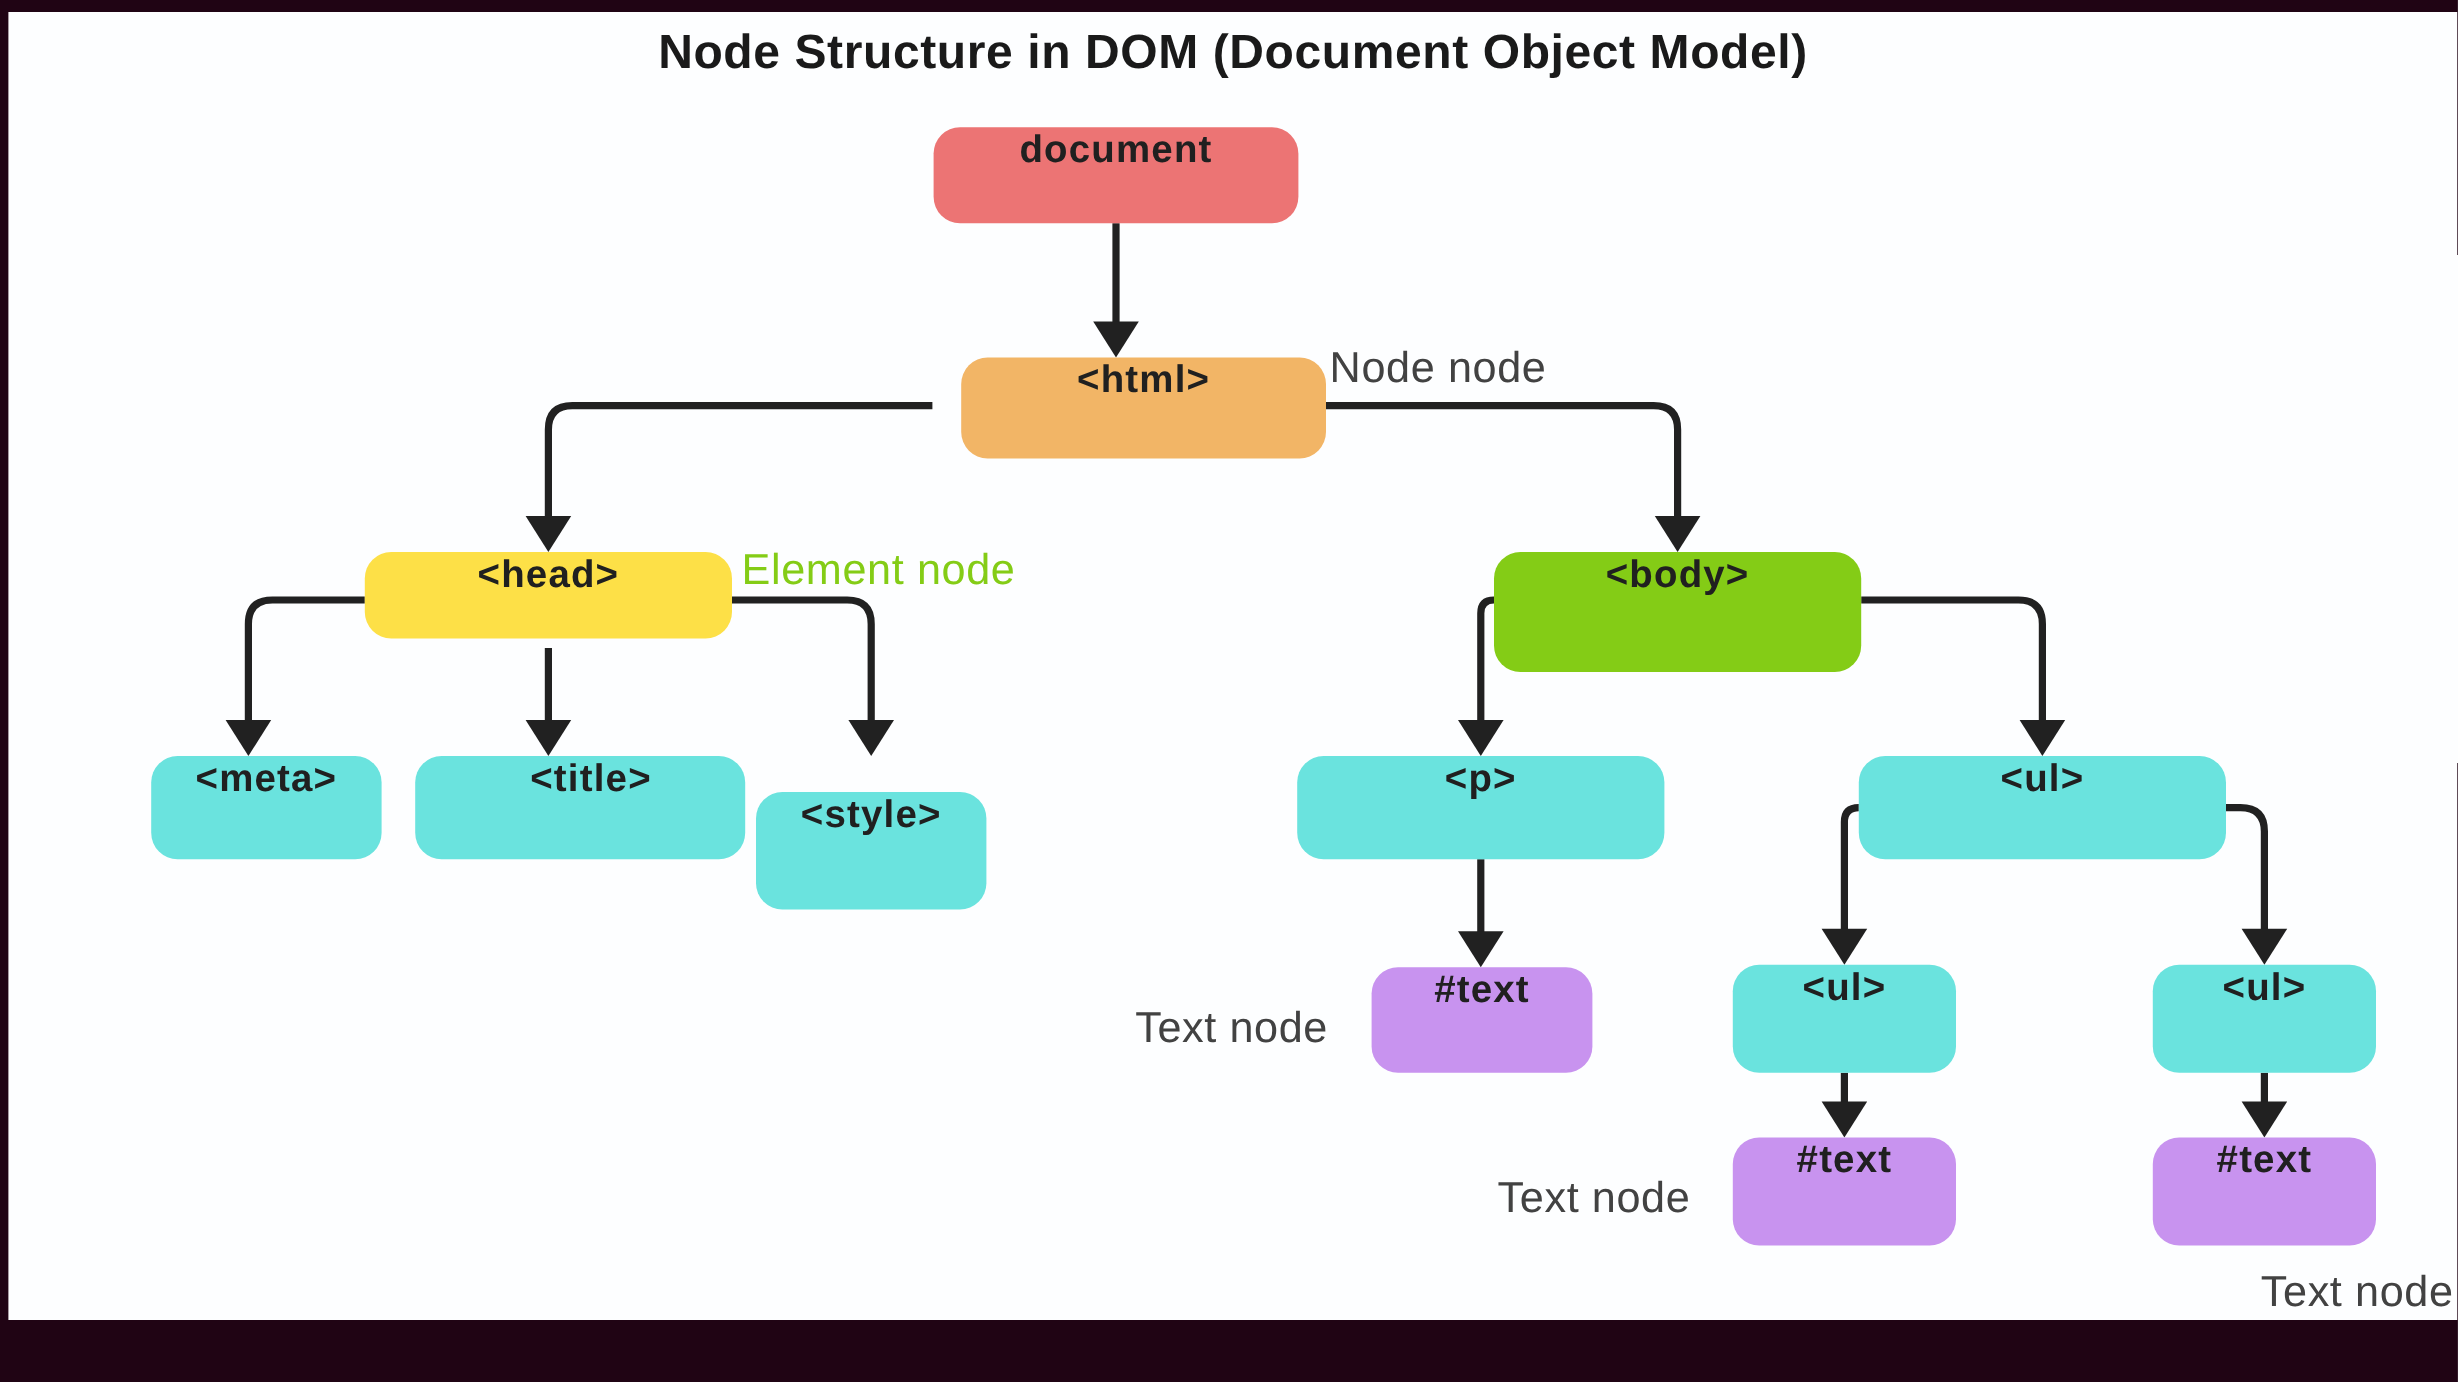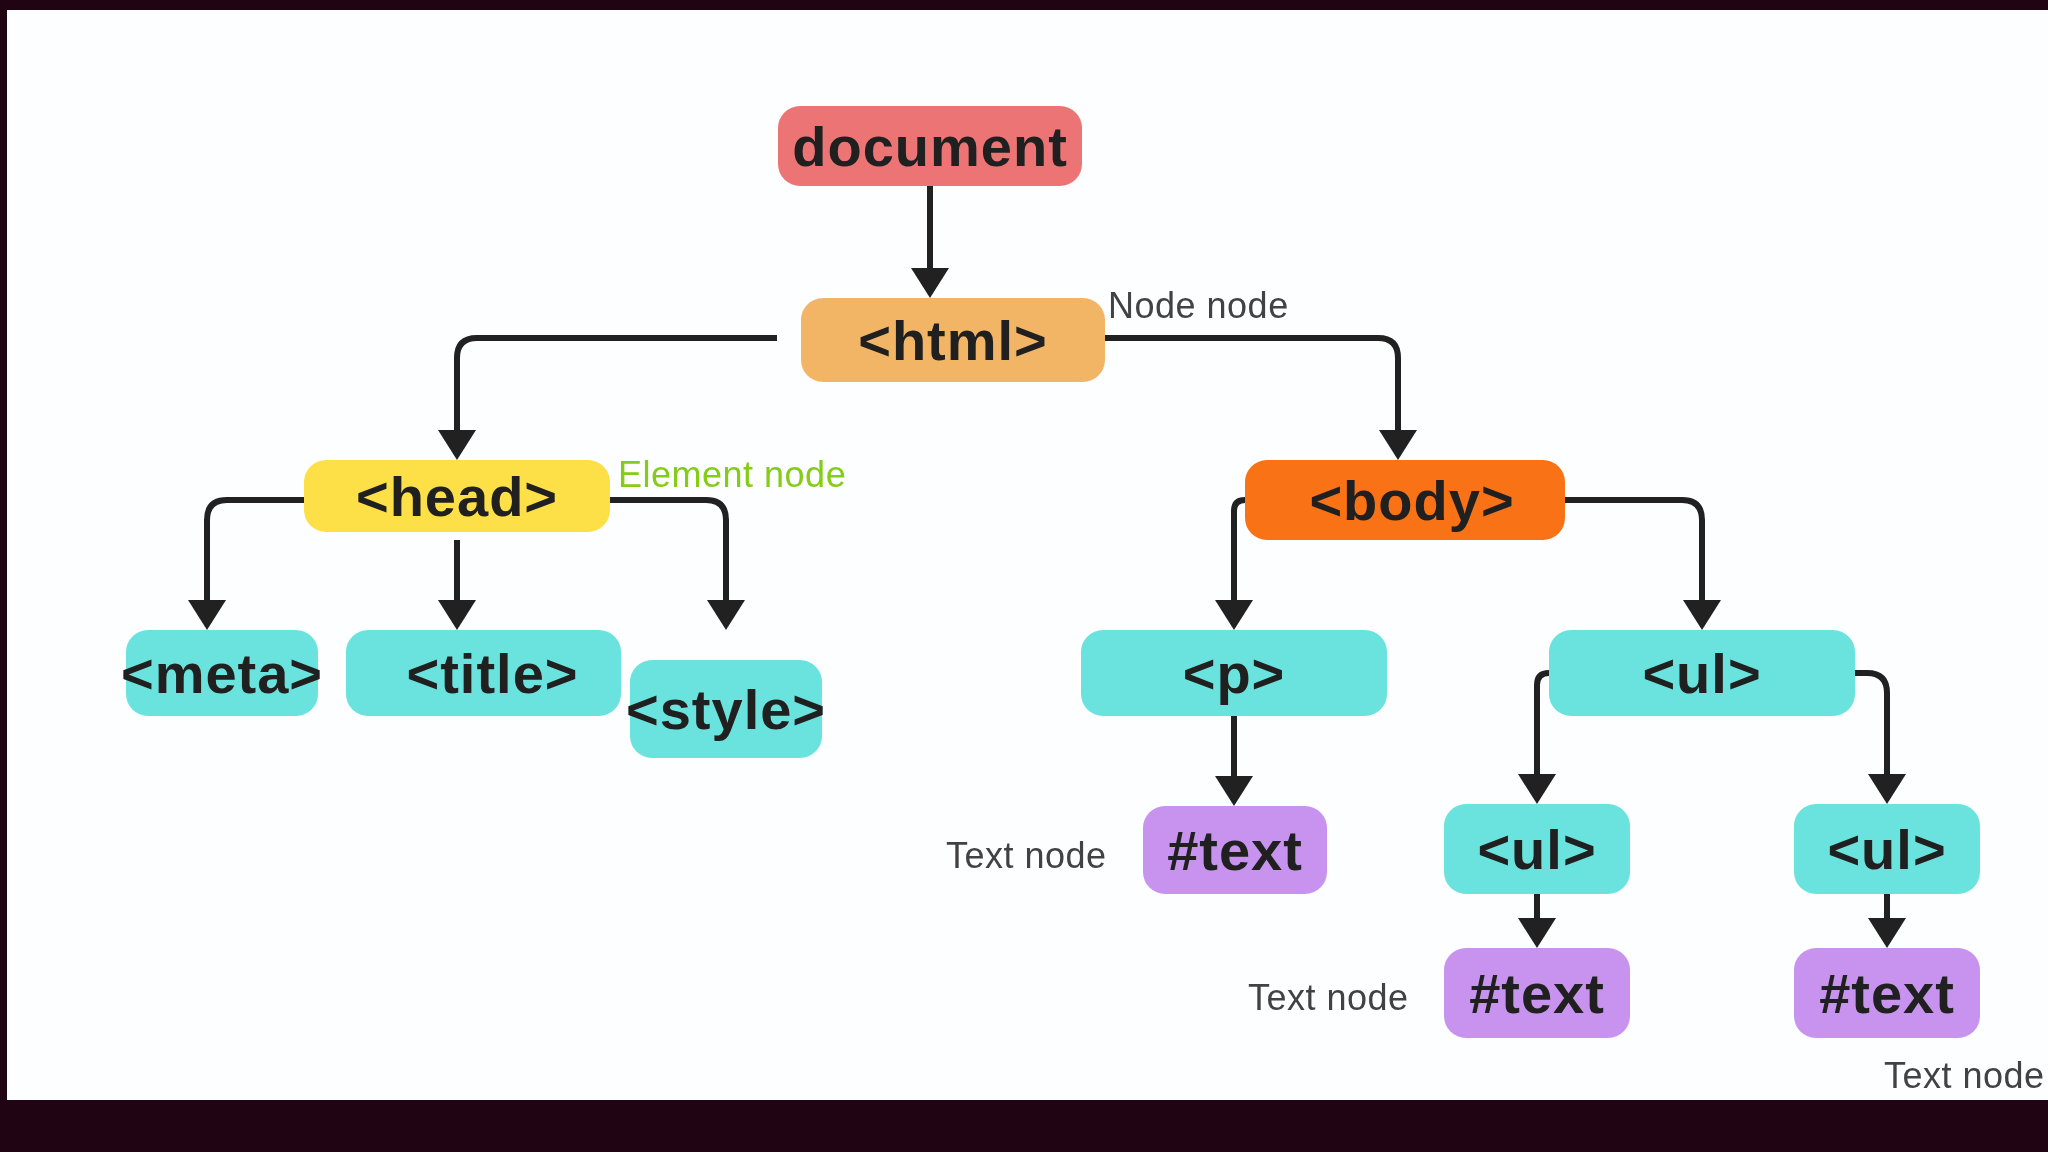--- a/index.html
+++ b/index.html
@@ -39,24 +39,24 @@
     position: absolute;
     left: 0;
     top: 0;
     width: 2048px;
     height: 1152px;
     pointer-events: none;
   }
   .node {
     position: absolute;
     display: flex;
-    align-items: center;
+    align-items: flex-start;
     justify-content: center;
     border-radius: 22px;
-    font-size: 56px;
+    font-size: 32px;
     font-weight: 600;
     letter-spacing: 1px;
     color: #202020;
     white-space: nowrap;
   }
   .annotation {
     position: absolute;
     font-size: 36px;
     font-weight: 400;
     letter-spacing: 0.5px;
@@ -91,31 +91,32 @@
       <polygon points="1234,806 1215,776 1253,776" fill="#212121"></polygon>
       <path d="M 1549 673 L 1549 673 Q 1537 673 1537 685 L 1537 782" fill="none" stroke="#212121" stroke-width="6"></path>
       <polygon points="1537,804 1518,774 1556,774" fill="#212121"></polygon>
       <path d="M 1855 673 L 1867 673 Q 1887 673 1887 693 L 1887 782" fill="none" stroke="#212121" stroke-width="6"></path>
       <polygon points="1887,804 1868,774 1906,774" fill="#212121"></polygon>
       <path d="M 1537 894 L 1537 926" fill="none" stroke="#212121" stroke-width="6"></path>
       <polygon points="1537,948 1518,918 1556,918" fill="#212121"></polygon>
       <path d="M 1887 894 L 1887 926" fill="none" stroke="#212121" stroke-width="6"></path>
       <polygon points="1887,948 1868,918 1906,918" fill="#212121"></polygon>
     </svg>
+  <div id="diagram-title" style="color: rgb(26, 26, 26);">Node Structure in DOM (Document Object Model)</div>
   <div id="nodes">
       <div class="node" style="left: 778px; top: 106px; width: 304px; height: 80px; background: rgb(236, 116, 116); color: rgb(32, 32, 32);">
         <span>document</span>
       </div>
       <div class="node" style="left: 777px; top: 298px; width: 304px; height: 84px; background: rgb(242, 181, 102); color: rgb(32, 32, 32); margin-left: 24px;">
         <span>&lt;html&gt;</span>
       </div>
       <div class="node" style="left: 304px; top: 460px; width: 306px; height: 72px; background: #fde047; color: rgb(32, 32, 32);">
         <span>&lt;head&gt;</span>
       </div>
-      <div class="node" style="left: 1245px; top: 460px; width: 306px; height: 80px; background: #f97316; color: rgb(32, 32, 32); padding-left: 14px;">
+      <div class="node" style="left: 1245px; top: 460px; width: 306px; height: 100px; background: #84cc16; color: rgb(32, 32, 32);">
         <span>&lt;body&gt;</span>
       </div>
       <div class="node" style="left: 111px; top: 630px; width: 192px; height: 86px; background: rgb(106, 227, 222); color: rgb(32, 32, 32); margin-left: 15px;">
         <span>&lt;meta&gt;</span>
       </div>
       <div class="node" style="left: 346px; top: 630px; width: 257px; height: 86px; background: rgb(106, 227, 222); color: rgb(32, 32, 32); padding-left: 18px;">
         <span>&lt;title&gt;</span>
       </div>
       <div class="node" style="left: 630px; top: 660px; width: 192px; height: 98px; background: rgb(106, 227, 222); color: rgb(32, 32, 32);">
         <span>&lt;style&gt;</span>

